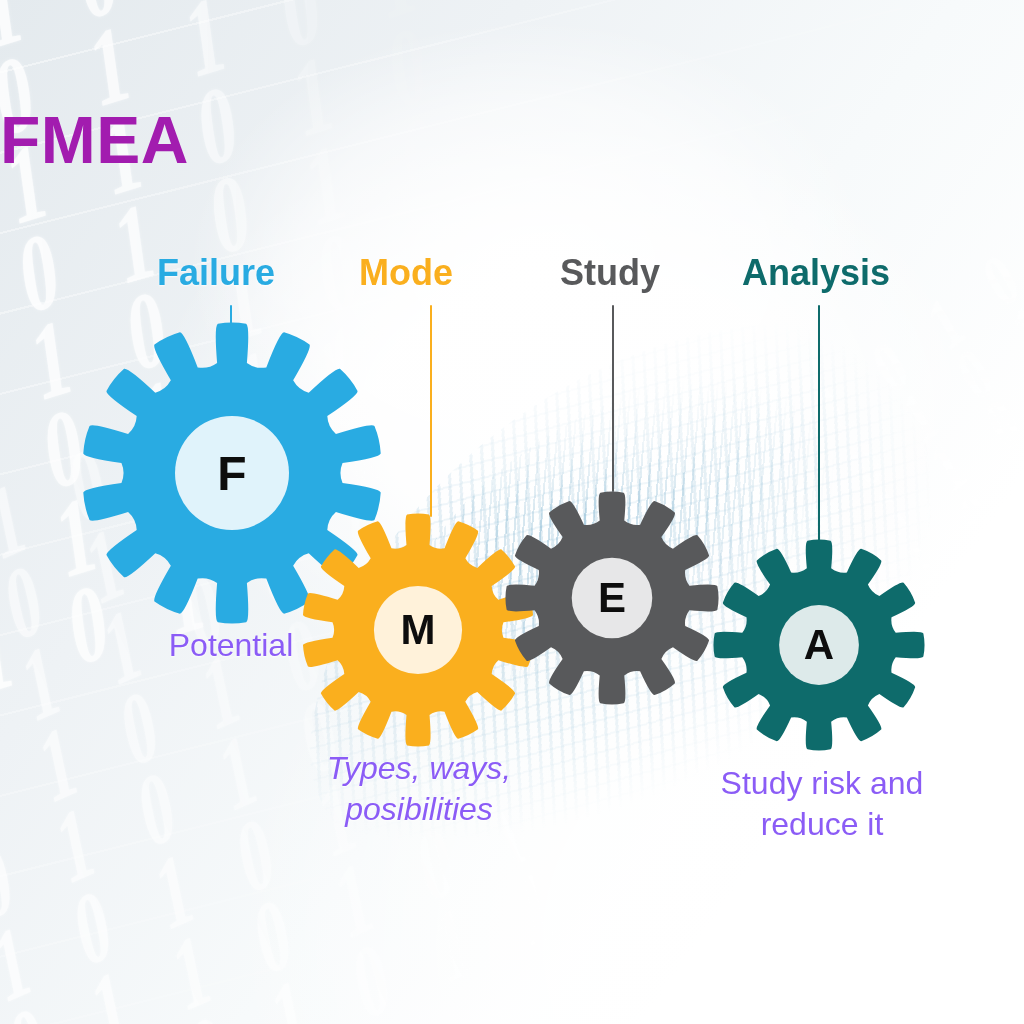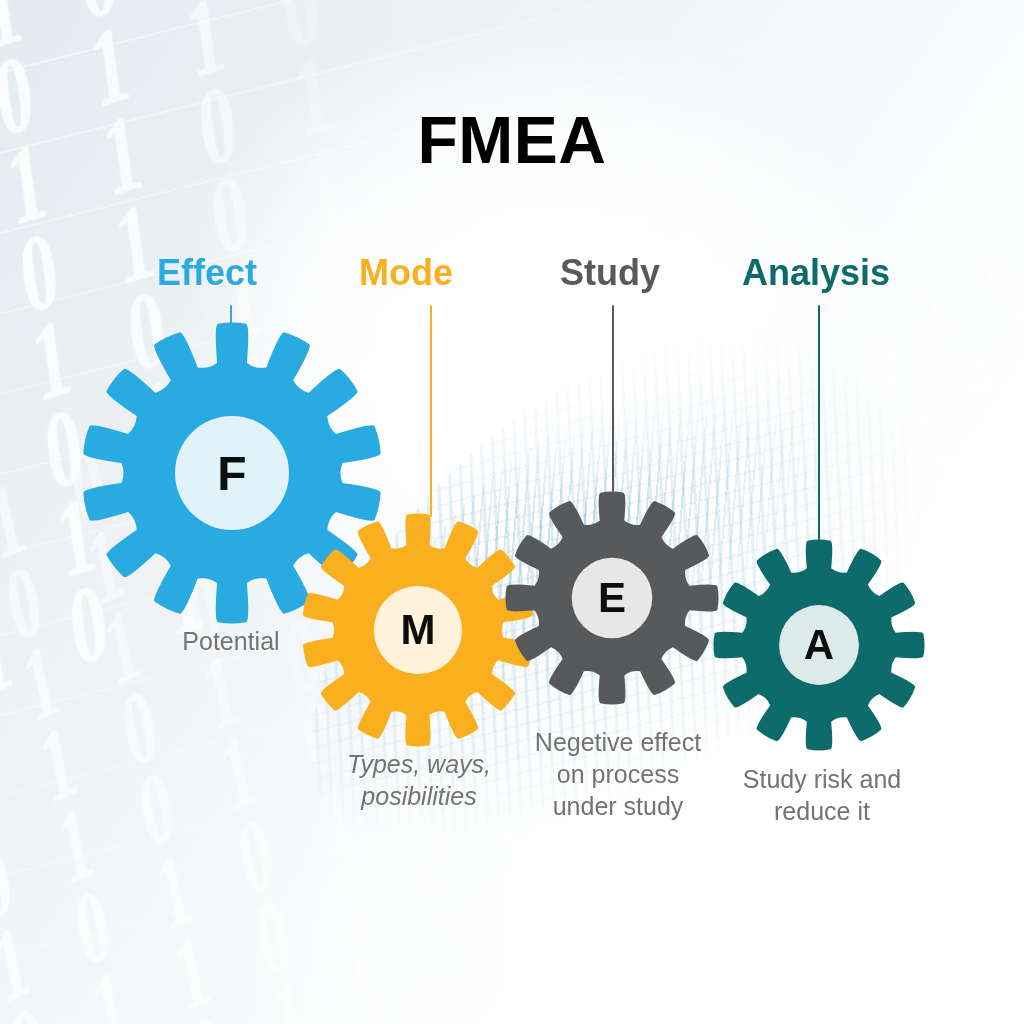--- a/index.html
+++ b/index.html
@@ -96,22 +96,22 @@
       radial-gradient(ellipse 420px 300px at 52% 26%, rgba(255,255,255,.98) 0%, rgba(255,255,255,.55) 55%, rgba(255,255,255,0) 82%),
       radial-gradient(ellipse 520px 420px at 95% 100%, rgba(255,255,255,1) 0%, rgba(255,255,255,.6) 45%, rgba(255,255,255,0) 80%);
     pointer-events:none;
   }
 
   
   #content{position:absolute;inset:0;}
 
   .title{
     position:absolute;left:0;right:0;top:102px;
-    text-align:center;
-    font-size:66px;font-weight:700;color:#000000;
+    text-align:left;
+    font-size:66px;font-weight:700;color:#a21caf;
     letter-spacing:.5px;
   }
 
   .kw{
     position:absolute;
     font-size:36px;font-weight:700;
     white-space:nowrap;
     text-shadow:0 1px 2px rgba(255,255,255,.85);
   }
   .kw-failure {left:157px; top:252px;}
@@ -138,22 +138,22 @@
   .g-gray  {left:506px; top:492px; width:212px; height:212px;}
   .g-teal  {left:714px; top:540px; width:210px; height:210px;}
   .g-blue   .letter{font-size:48px;}
   .g-orange .letter{font-size:42px;}
   .g-gray   .letter{font-size:42px;}
   .g-teal   .letter{font-size:42px;}
 
   .caption{
     position:absolute;
     text-align:center;
-    font-size:25px;line-height:1.28;
-    color:#737373;
+    font-size:32px;line-height:1.28;
+    color:#8b5cf6;
     white-space:pre-line;
     text-shadow:0 1px 2px rgba(255,255,255,.9);
   }
   .cap-f{left:120px; top:625px; width:222px;}
   .cap-m{left:300px; top:748px; width:238px;font-style:italic;}
   .cap-e{left:508px; top:726px; width:220px;}
   .cap-a{left:715px; top:763px; width:214px;}
 </style>
 </head>
 <body>
@@ -190,21 +190,21 @@
 0 1 0 1 0 1 0 1 00 1 0 1 0 1 0 1 00 1 0 1 0 1 0 1 00 1 0 1 0 1 0 1 0</div>
   <div class="bg-vortex"></div>
   <div class="bg-vortex2"></div>
   <div class="bg-streaks"></div>
   <div class="bg-haze"></div>
 
   <div id="content">
 
     <div class="title">FMEA</div>
 
-    <div class="kw kw-failure" style="color: rgb(41, 171, 226);">Effect</div>
+    <div class="kw kw-failure" style="color: rgb(41, 171, 226);">Failure</div>
     <div class="kw kw-mode" style="color: rgb(250, 175, 30);">Mode</div>
     <div class="kw kw-effect" style="color: rgb(88, 89, 91);">Study</div>
     <div class="kw kw-analysis" style="color: rgb(14, 107, 107); margin-left: 7px;">Analysis</div>
 
     <div class="connector conn-f" style="background: rgb(41, 171, 226);"></div>
     <div class="connector conn-m" style="background: rgb(250, 175, 30);"></div>
     <div class="connector conn-e" style="background: rgb(88, 89, 91);"></div>
     <div class="connector conn-a" style="background: rgb(14, 107, 107);"></div>
 
     <div class="gear g-blue">
@@ -235,20 +235,17 @@
       <svg viewBox="0 0 200 200" width="210" height="210">
         <path class="gear-body" fill="#0E6B6B" d="M88.42,26.91 Q86.05,1.99 89.03,0.60 A55.00,55.00 0 0 1 110.97,0.60 Q113.95,1.99 111.58,26.91 A20.00,20.00 0 0 0 126.52,30.92 Q136.93,8.14 140.19,8.43 A55.00,55.00 0 0 1 159.20,19.41 Q161.09,22.09 146.57,42.49 A20.00,20.00 0 0 0 157.51,53.43 Q177.91,38.91 180.59,40.80 A55.00,55.00 0 0 1 191.57,59.81 Q191.86,63.07 169.08,73.48 A20.00,20.00 0 0 0 173.09,88.42 Q198.01,86.05 199.40,89.03 A55.00,55.00 0 0 1 199.40,110.97 Q198.01,113.95 173.09,111.58 A20.00,20.00 0 0 0 169.08,126.52 Q191.86,136.93 191.57,140.19 A55.00,55.00 0 0 1 180.59,159.20 Q177.91,161.09 157.51,146.57 A20.00,20.00 0 0 0 146.57,157.51 Q161.09,177.91 159.20,180.59 A55.00,55.00 0 0 1 140.19,191.57 Q136.93,191.86 126.52,169.08 A20.00,20.00 0 0 0 111.58,173.09 Q113.95,198.01 110.97,199.40 A55.00,55.00 0 0 1 89.03,199.40 Q86.05,198.01 88.42,173.09 A20.00,20.00 0 0 0 73.48,169.08 Q63.07,191.86 59.81,191.57 A55.00,55.00 0 0 1 40.80,180.59 Q38.91,177.91 53.43,157.51 A20.00,20.00 0 0 0 42.49,146.57 Q22.09,161.09 19.41,159.20 A55.00,55.00 0 0 1 8.43,140.19 Q8.14,136.93 30.92,126.52 A20.00,20.00 0 0 0 26.91,111.58 Q1.99,113.95 0.60,110.97 A55.00,55.00 0 0 1 0.60,89.03 Q1.99,86.05 26.91,88.42 A20.00,20.00 0 0 0 30.92,73.48 Q8.14,63.07 8.43,59.81 A55.00,55.00 0 0 1 19.41,40.80 Q22.09,38.91 42.49,53.43 A20.00,20.00 0 0 0 53.43,42.49 Q38.91,22.09 40.80,19.41 A55.00,55.00 0 0 1 59.81,8.43 Q63.07,8.14 73.48,30.92 A20.00,20.00 0 0 0 88.42,26.91 Z"></path>
         <circle cx="100" cy="100" r="38" fill="#ffffff" fill-opacity="0.86"></circle>
       </svg>
       <div class="letter">A</div>
     </div>
 
     <div class="caption cap-f">Potential</div>
     <div class="caption cap-m">Types, ways,
 posibilities</div>
-    <div class="caption cap-e">Negetive effect
-on process
-under study</div>
     <div class="caption cap-a">Study risk and
 reduce it</div>
 
   </div>
 </div>
 
 </body></html>

